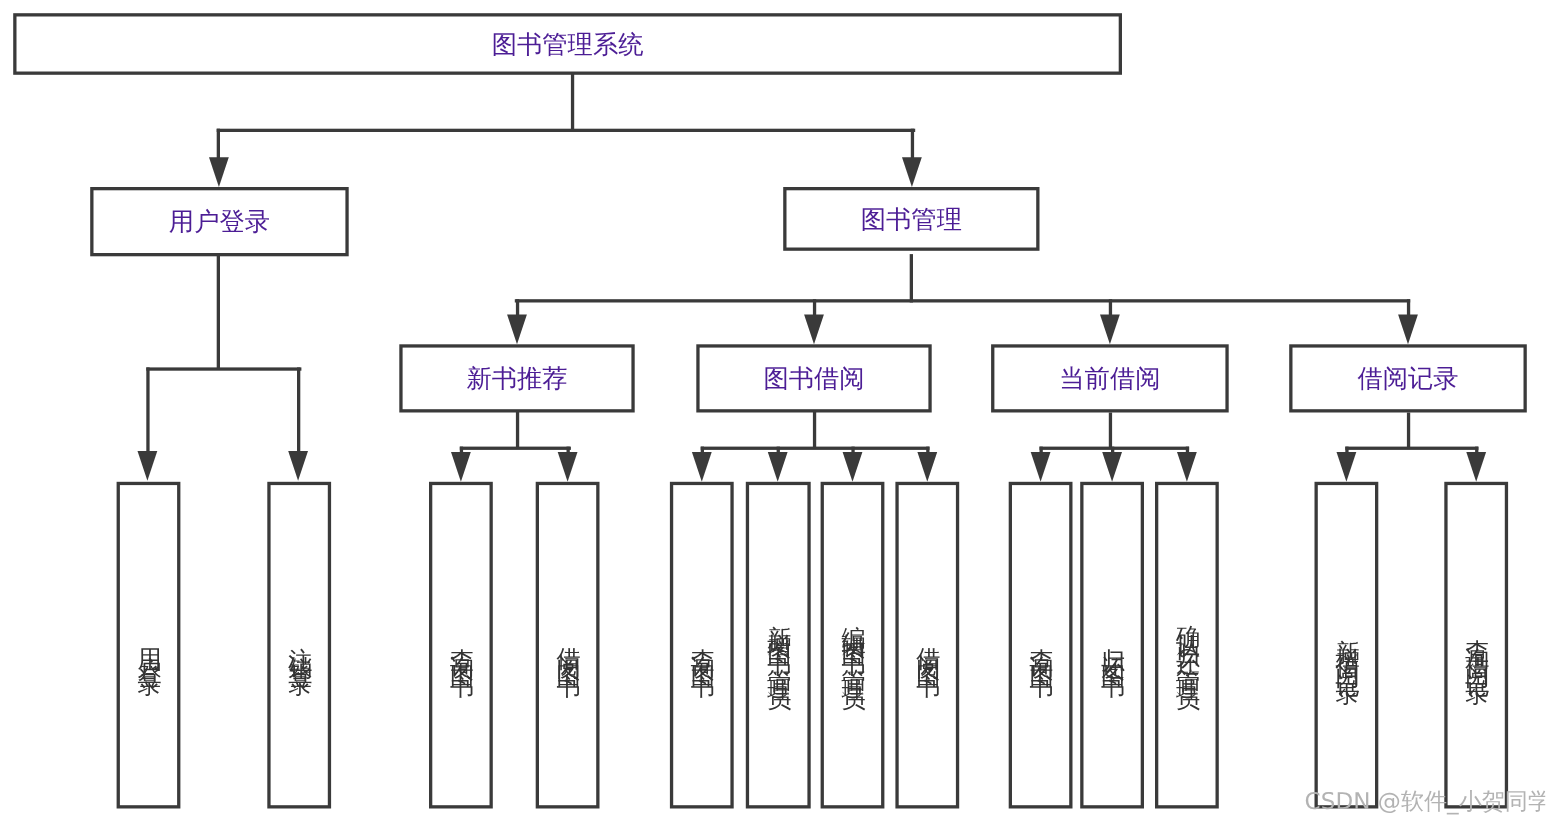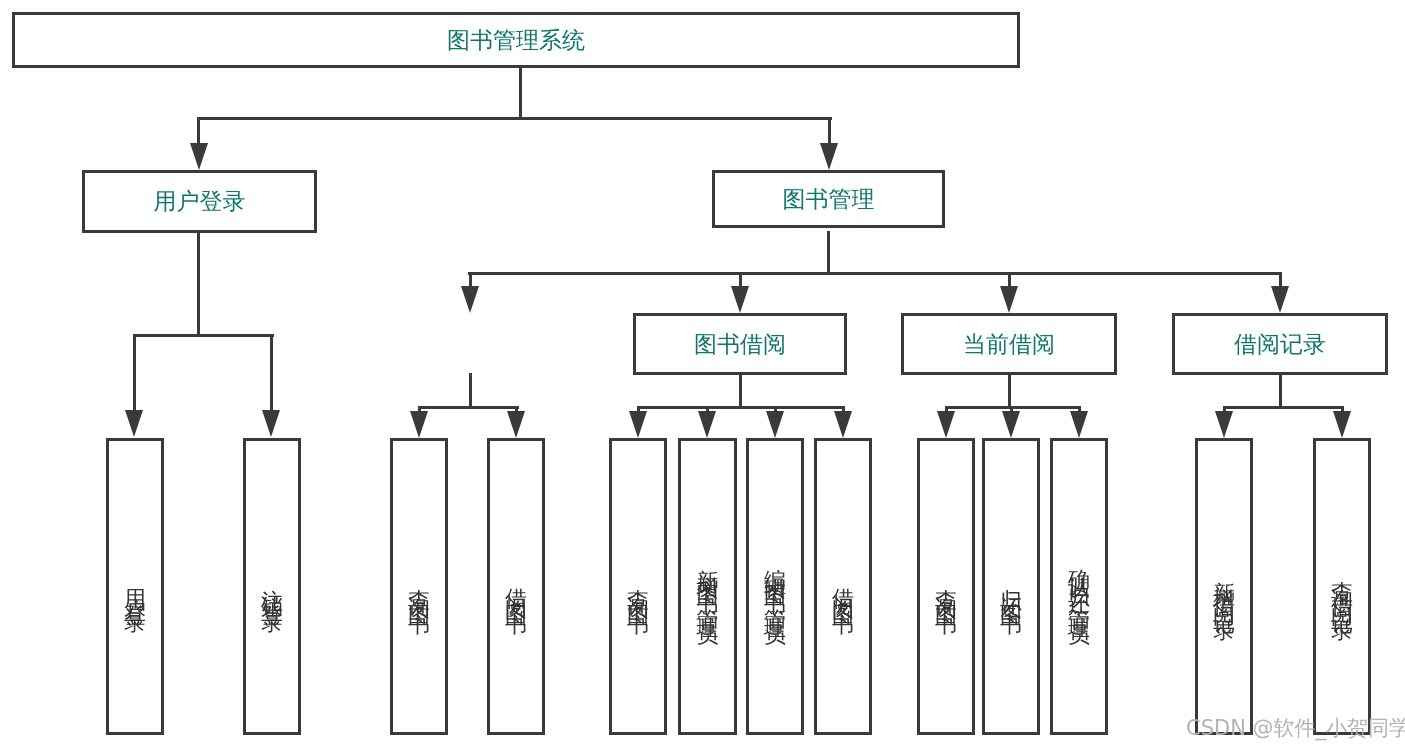--- a/index.html
+++ b/index.html
@@ -4,21 +4,21 @@
 <style>
   html,body{margin:0;padding:0;background:#ffffff;}
   .canvas{
     position:relative;width:1405px;height:747px;background:#ffffff;
     font-family:"DejaVu Sans","Liberation Sans",sans-serif;color:#333333;overflow:hidden;
   }
   .box{
     position:absolute;box-sizing:border-box;border:3px solid #3a3a3a;background:#ffffff;
     display:flex;align-items:center;justify-content:center;
   }
-  .lbl{font-size:23px;color:#0f766e;white-space:nowrap;}
+  .lbl{font-size:23px;color:#4c1d95;white-space:nowrap;}
   .vt{
     writing-mode:vertical-rl;text-orientation:mixed;
     font-size:22px;line-height:1;letter-spacing:8px;color:#333333;
   }
   .vl{position:absolute;width:3px;background:#3a3a3a;}
   .hl{position:absolute;height:3px;background:#3a3a3a;}
   .arrow{
     position:absolute;width:0;height:0;
     border-left:9px solid transparent;border-right:9px solid transparent;
     border-top:27px solid #3a3a3a;
@@ -62,20 +62,23 @@
   <div class="hl" style="left:468px;top:272px;width:814px;"></div>
   <div class="vl" style="left:469px;top:272px;height:16px;"></div>
   <div class="arrow" style="left:461px;top:286px;"></div>
   <div class="vl" style="left:739px;top:272px;height:16px;"></div>
   <div class="arrow" style="left:731px;top:286px;"></div>
   <div class="vl" style="left:1008px;top:272px;height:16px;"></div>
   <div class="arrow" style="left:1000px;top:286px;"></div>
   <div class="vl" style="left:1279px;top:272px;height:16px;"></div>
   <div class="arrow" style="left:1271px;top:286px;"></div>
 
+  <div class="box" style="left:363px;top:313px;width:214px;height:62px;">
+    <span class="lbl">新书推荐</span>
+  </div>
   <div class="box" style="left:633px;top:313px;width:214px;height:62px;">
     <span class="lbl">图书借阅</span>
   </div>
   <div class="box" style="left:901px;top:313px;width:216px;height:62px;">
     <span class="lbl">当前借阅</span>
   </div>
   <div class="box" style="left:1172px;top:313px;width:216px;height:62px;">
     <span class="lbl">借阅记录</span>
   </div>
 

